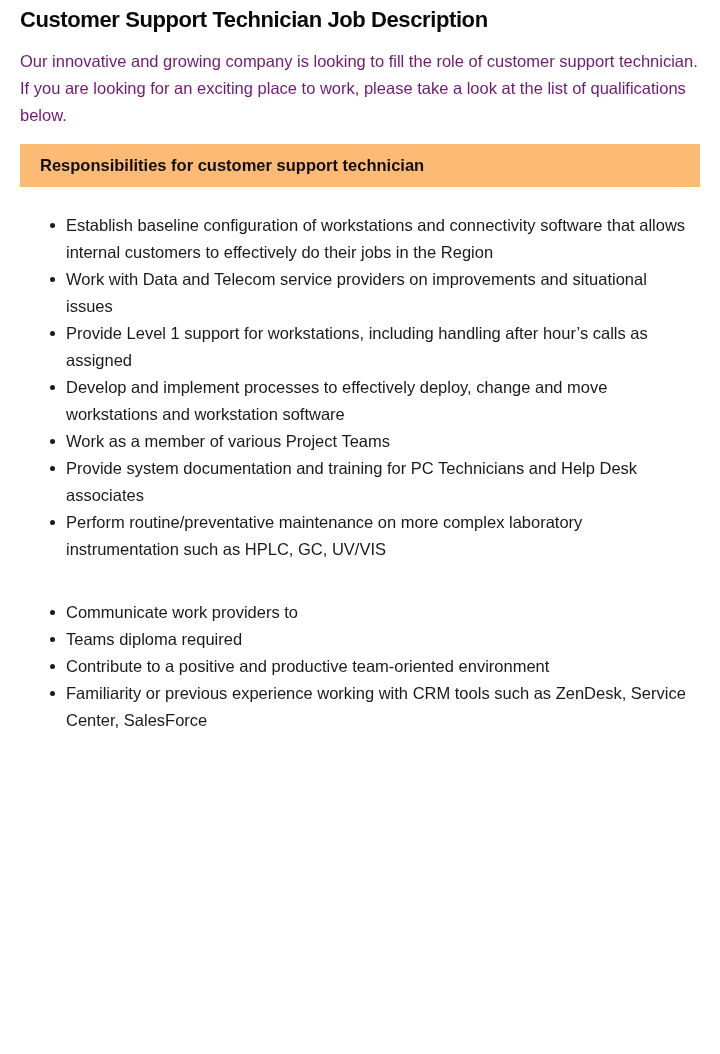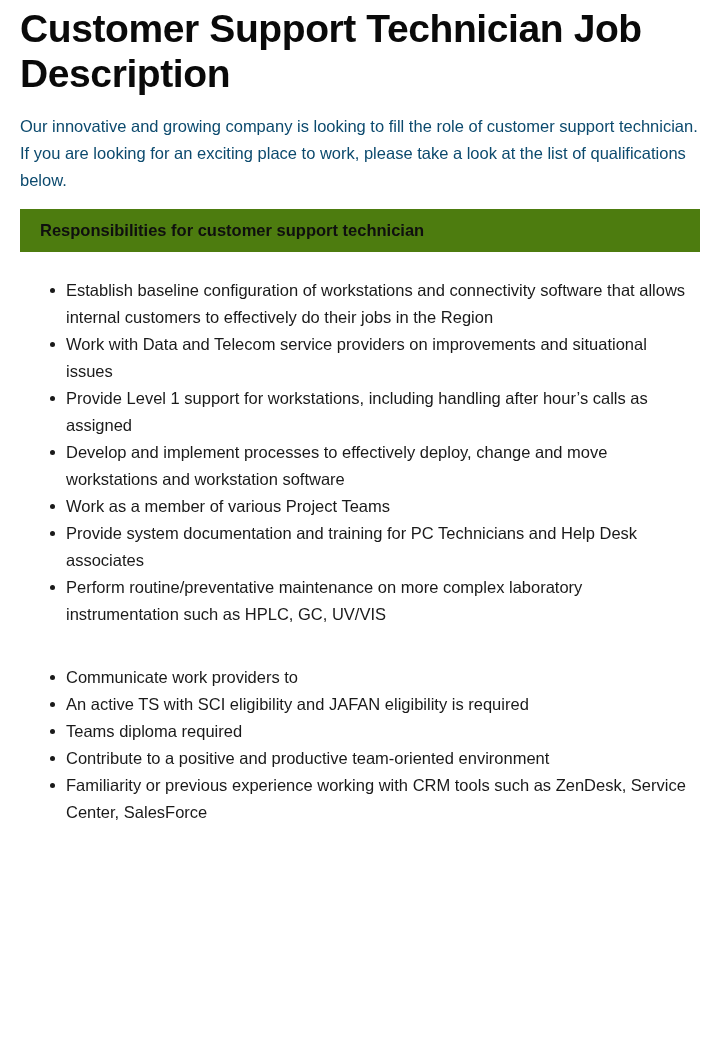--- a/index.html
+++ b/index.html
@@ -13,39 +13,39 @@
     font-family: "Liberation Sans", "DejaVu Sans", sans-serif;
     color: #161616;
     -webkit-font-smoothing: antialiased;
   }
   .page {
     box-sizing: border-box;
     width: 720px;
     padding: 0 20px 20px 20px;
   }
   .doc-title {
-    font-size: 39px;
+    font-size: 22px;
     line-height: 1.15;
     font-weight: 800;
     letter-spacing: -0.4px;
     color: #0a0a0a;
     margin: 0;
     padding: 7px 0 0 0;
   }
   .intro {
     font-size: 16.5px;
     line-height: 27px;
     margin: 16px 0 0 0;
-    color: #0c4a6e;
+    color: #701a75;
   }
   .section {
     margin-top: 15px;
   }
   .section-bar {
-    background: #4d7c0f;
+    background: #fdba74;
     padding: 12px 36px 13px 20px;
     font-size: 16.5px;
     line-height: 18px;
     font-weight: 700;
     color: #0f0f0f;
   }
   ul.bullet-list {
     margin: 25px 0 36px 0;
     padding: 0 10px 0 46px;
     font-size: 16.5px;
@@ -87,20 +87,19 @@
         <li>Develop and implement processes to effectively deploy, change and move workstations and workstation software</li>
         <li>Work as a member of various Project Teams</li>
         <li>Provide system documentation and training for PC Technicians and Help Desk associates</li>
         <li>Perform routine/preventative maintenance on more complex laboratory instrumentation such as HPLC, GC, UV/VIS</li>
       </ul>
   </div>
 
   <div class="section">
     <ul class="bullet-list">
         <li>Communicate work providers to</li>
-        <li>An active TS with SCI eligibility and JAFAN eligibility is required</li>
         <li>Teams diploma required</li>
         <li>Contribute to a positive and productive team-oriented environment</li>
         <li>Familiarity or previous experience working with CRM tools such as ZenDesk, Service Center, SalesForce</li>
       </ul>
   </div>
 
 </div>
 
 </body></html>

